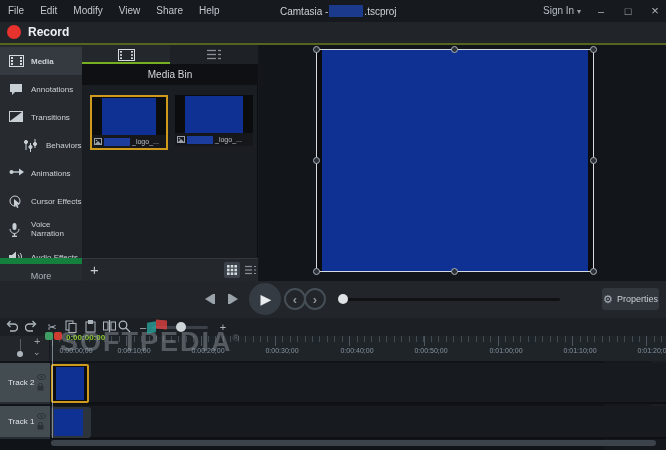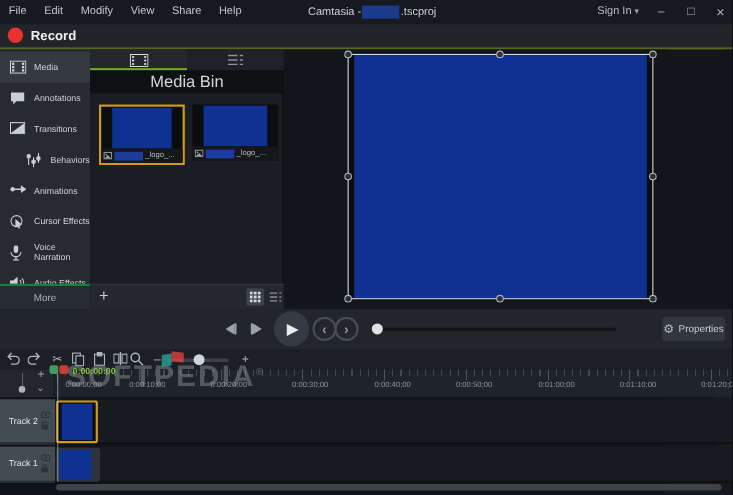--- a/index.html
+++ b/index.html
@@ -28,31 +28,31 @@
   .caret { font-size:8px; color:#9aa1a8; }
   #share-btn { left:607px; top:23px; width:54px; height:18px; background:#7fb022; border-radius:3px; display:flex; align-items:center; justify-content:center; gap:4px; }
   #share-label { font-size:10px; font-weight:bold; color:#fff; }
 
   
   #sidebar { left:0; top:45px; width:82px; height:213px; background:#272b30; }
   .side-item { position:absolute; left:0; width:82px; height:28px; display:flex; align-items:center; gap:7px; padding-left:9px; }
   .side-item.selected { background:#343a40; }
   .side-label { font-size:8px; color:#ccd2d7; }
   .side-ic { width:15px; height:13px; flex:none; }
-  #more-bar { left:0; top:258px; width:82px; height:23px; background:#272c31; border-top:2px solid #15803d; display:flex; align-items:center; justify-content:center; }
+  #more-bar { left:0; top:258px; width:82px; height:23px; background:#272c31; border-top:6px solid #15803d; display:flex; align-items:flex-end; justify-content:center; }
   #more-label { font-size:9px; color:#aeb5bc; }
 
   
   #media-panel { left:82px; top:45px; width:176px; height:236px; background:#1a1d21; border-right:1px solid #0c0e10; }
   .mp-tab { position:absolute; top:0; width:88px; height:19px; display:flex; align-items:center; justify-content:center; }
   #mp-tab-media { left:0; background:#24282d; }
   #mp-tab-list { left:88px; background:#1e2226; }
   #tab-underline { position:absolute; left:0; top:17px; width:88px; height:2px; background:#76b021; }
   #mp-header { position:absolute; left:0; top:19px; width:176px; height:21px; background:#0e1013; display:flex; align-items:center; justify-content:center; }
-  #mp-header-label { font-size:15px; color:#d2d7db; }
+  #mp-header-label { font-size:10px; color:#d2d7db; }
   .thumb { position:absolute; background:#0b0c0e; }
   #thumb1 { left:8px; top:50px; width:78px; height:55px; border:2px solid #cf9b1e; }
   #thumb2 { left:93px; top:50px; width:78px; height:51px; }
   .thumb-blue { position:absolute; left:10px; right:10px; top:1px; bottom:13px; background:#0f3193; }
   .thumb-label { position:absolute; left:0; right:0; bottom:0; height:13px; background:#15171b; display:flex; align-items:center; gap:2px; padding:0 2px; overflow:hidden; }
   .thumb-name { font-size:7px; color:#b9c0c6; white-space:nowrap; }
   .name-redact { display:inline-block; width:26px; height:8px; background:#1d3d9e; flex:none; }
   #mp-bottom { position:absolute; left:0; top:213px; width:176px; height:23px; background:#24282d; border-top:1px solid #31373c; }
   #add-media { position:absolute; left:8px; top:2px; font-size:15px; color:#c2c9cf; }
   .view-btn { position:absolute; top:3px; width:16px; height:16px; display:flex; align-items:center; justify-content:center; }
@@ -181,21 +181,21 @@
     <div id="share-btn" class="abs">
       <svg width="9" height="11" viewBox="0 0 9 11" stroke="#fff" fill="none" stroke-width="1.2">
           <path d="M4.5,6 V1 M2.5,3 L4.5,1 L6.5,3 M1,6 V10 H8 V6"></path>
         </svg>
       <span id="share-label">Share</span>
     </div>
   </div>
   <div id="accent-line" class="abs"></div>
 
   <div id="sidebar" class="abs">
-    <div class="side-item selected" style="top:2px;">
+    <div class="side-item selected" style="top:2px;font-weight:bold;">
       <span class="side-ic">
           <svg width="15" height="12" viewBox="0 0 15 12">
             <rect x="0.5" y="0.5" width="14" height="11" fill="none" stroke="#d6dbdf"></rect>
             <rect x="2" y="2" width="2" height="2" fill="#d6dbdf"></rect>
             <rect x="2" y="5" width="2" height="2" fill="#d6dbdf"></rect>
             <rect x="2" y="8" width="2" height="2" fill="#d6dbdf"></rect>
             <rect x="11" y="2" width="2" height="2" fill="#d6dbdf"></rect>
             <rect x="11" y="5" width="2" height="2" fill="#d6dbdf"></rect>
             <rect x="11" y="8" width="2" height="2" fill="#d6dbdf"></rect>
           </svg>

